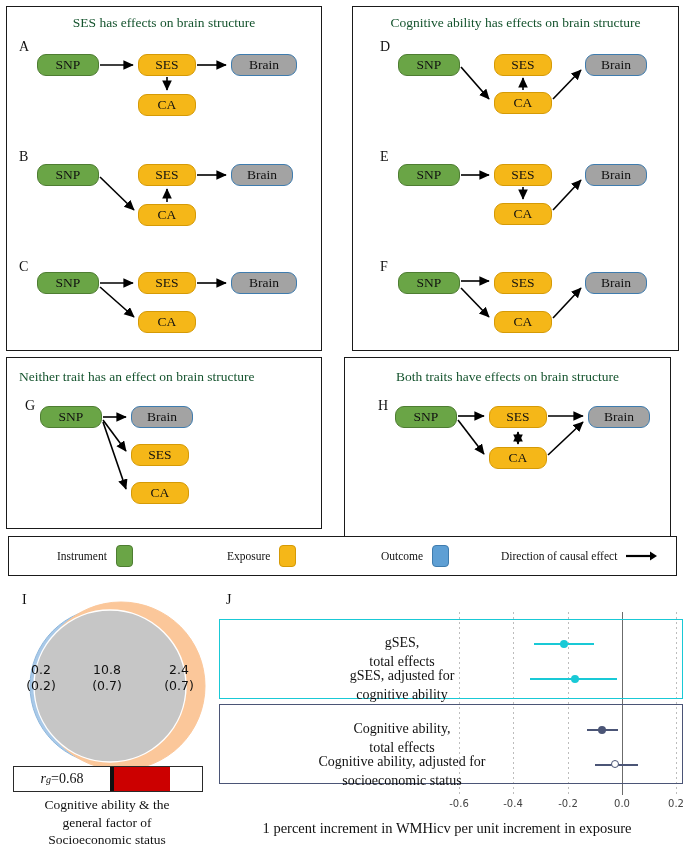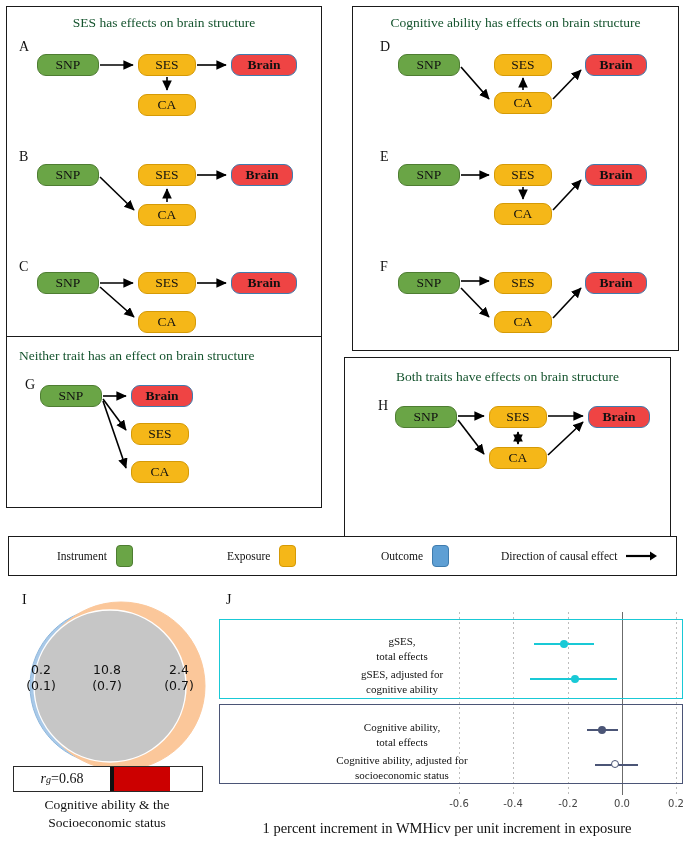--- a/index.html
+++ b/index.html
@@ -39,21 +39,21 @@
     display:flex;
     align-items:center;
     justify-content:center;
     font-size:13.5px;
     font-family:"Liberation Serif", serif;
     color:#111;
     line-height:1;
   }
   .node.snp{background:#6aa546;border:1.2px solid #4e7d32;}
   .node.exp{background:#f5b718;border:1.2px solid #d59a06;}
-  .node.out{background:#ef4444;border:1.2px solid #3f7cae;font-weight:bold;}
+  .node.out{background:#a3a3a3;border:1.2px solid #3f7cae;}
 
   svg.arrows{position:absolute;left:0;top:0;overflow:visible;pointer-events:none;}
 
   
   #legend-panel{
     position:absolute;
     left:8px;top:536px;width:669px;height:40px;
     border:1.8px solid #1a1a1a;
     background:#fff;
     box-sizing:border-box;
@@ -93,21 +93,21 @@
   #forest{position:absolute;left:212px;top:592px;width:473px;height:266px;}
   #forest-letter{position:absolute;left:14px;top:0px;font-size:14px;}
   .fbox{position:absolute;box-sizing:border-box;background:transparent;}
   #fbox-top{left:7px;top:27px;width:464px;height:80px;border:1.6px solid #19c9d6;}
   #fbox-bottom{left:7px;top:112px;width:464px;height:80px;border:1.6px solid #4b5576;}
   .gridline{position:absolute;top:20px;height:183px;width:1px;
     background-image:linear-gradient(to bottom,#bdbdbd 0 2px,transparent 2px 5px);
     background-size:1px 5px;}
   .zeroline{position:absolute;top:20px;height:183px;width:1px;background:#6b6b6b;}
   .rowlabel{
-    position:absolute;text-align:center;font-size:11px;line-height:1.35;
+    position:absolute;text-align:center;font-size:14px;line-height:1.35;
     font-family:"Liberation Serif",serif;color:#111;white-space:nowrap;
   }
   .ci{position:absolute;height:1.6px;}
   .pt{position:absolute;border-radius:50%;}
   .tick-lab{
     position:absolute;top:206px;font-size:10px;
     font-family:"DejaVu Sans",sans-serif;color:#444;text-align:center;width:40px;
   }
   #xaxis-title{
     position:absolute;left:-200px;top:228px;width:870px;text-align:center;
@@ -195,21 +195,21 @@
   <div class="node exp" style="left:141px;top:265px;width:58px;height:22px;">SES</div>
   <div class="node out" style="left:232px;top:265px;width:62px;height:22px;">Brain</div>
   <div class="node exp" style="left:141px;top:304px;width:58px;height:22px;">CA</div>
   <svg class="arrows" width="327" height="345">
     <line x1="108" y1="274" x2="136" y2="274" stroke="#000" stroke-width="1.6" marker-end="url(#ah)"></line>
     <line x1="108" y1="281" x2="136" y2="310" stroke="#000" stroke-width="1.6" marker-end="url(#ah)"></line>
     <line x1="200" y1="311" x2="228" y2="281" stroke="#000" stroke-width="1.6" marker-end="url(#ah)"></line>
   </svg>
 </div>
 
-<div class="panel" id="panel-c" style="left:6px;top:336px;width:316px;height:172px;">
+<div class="panel" id="panel-c" style="left:6px;top:357px;width:316px;height:172px;">
   <div class="panel-title" style="top:11px;text-align:left;left:12px;">Neither trait has an effect on brain structure</div>
 
   <div class="dag-letter" style="left:18px;top:40px;">G</div>
   <div class="node snp" style="left:33px;top:48px;width:62px;height:22px;">SNP</div>
   <div class="node out" style="left:124px;top:48px;width:62px;height:22px;">Brain</div>
   <div class="node exp" style="left:124px;top:86px;width:58px;height:22px;">SES</div>
   <div class="node exp" style="left:124px;top:124px;width:58px;height:22px;">CA</div>
   <svg class="arrows" width="316" height="172">
     <line x1="96" y1="59" x2="119" y2="59" stroke="#000" stroke-width="1.6" marker-end="url(#ah)"></line>
     <line x1="96" y1="62" x2="119" y2="93" stroke="#000" stroke-width="1.6" marker-end="url(#ah)"></line>
@@ -261,21 +261,21 @@
   <svg width="214" height="180" style="position:absolute;left:0;top:4px;">
 
     <circle cx="108" cy="90" r="78" fill="#a9c9e8" stroke="#8fb8dd" stroke-width="1"></circle>
 
     <circle cx="121" cy="90" r="84" fill="#fbc79a" stroke="#fbc79a" stroke-width="1"></circle>
 
     <circle cx="110" cy="90" r="76" fill="#c6c6c6" stroke="#ffffff" stroke-width="1.4"></circle>
   </svg>
   <div class="venn-num" style="left:12px;top:70px;width:58px;">
     <span>0.2</span><br>
-    <span>(0.1)</span>
+    <span>(0.2)</span>
   </div>
   <div class="venn-num" style="left:78px;top:70px;width:58px;">
     <span>10.8</span><br>
     <span>(0.7)</span>
   </div>
   <div class="venn-num" style="left:150px;top:70px;width:58px;">
     <span>2.4</span><br>
     <span>(0.7)</span>
   </div>
 </div>
@@ -286,20 +286,21 @@
       <sub style="font-style:italic;font-size:10px;">g</sub>
       <span>=0.68</span>
   </div>
   <div id="rg-sep"></div>
   <div id="rg-fill"></div>
   <div id="rg-rest"></div>
 </div>
 
 <div id="venn-caption">
   <div>Cognitive ability &amp; the</div>
+  <div>general factor of</div>
   <div>Socioeconomic status</div>
 </div>
 
 <div id="forest">
   <div id="forest-letter">J</div>
 
   <div class="gridline" style="left:247px;"></div>
   <div class="gridline" style="left:301px;"></div>
   <div class="gridline" style="left:356px;"></div>
   <div class="zeroline" style="left:410px;"></div>

